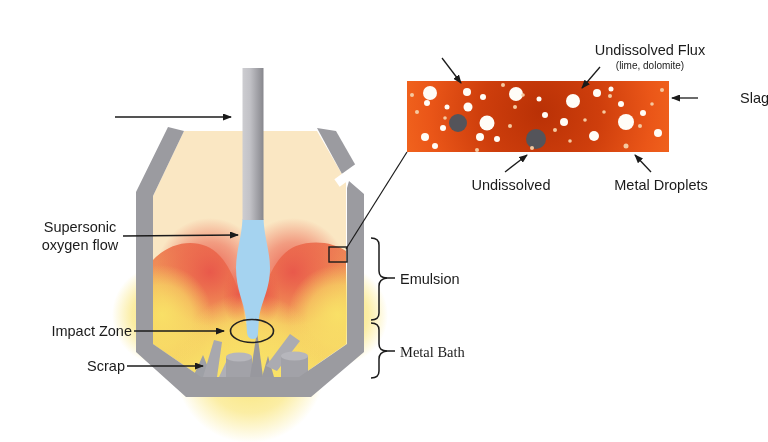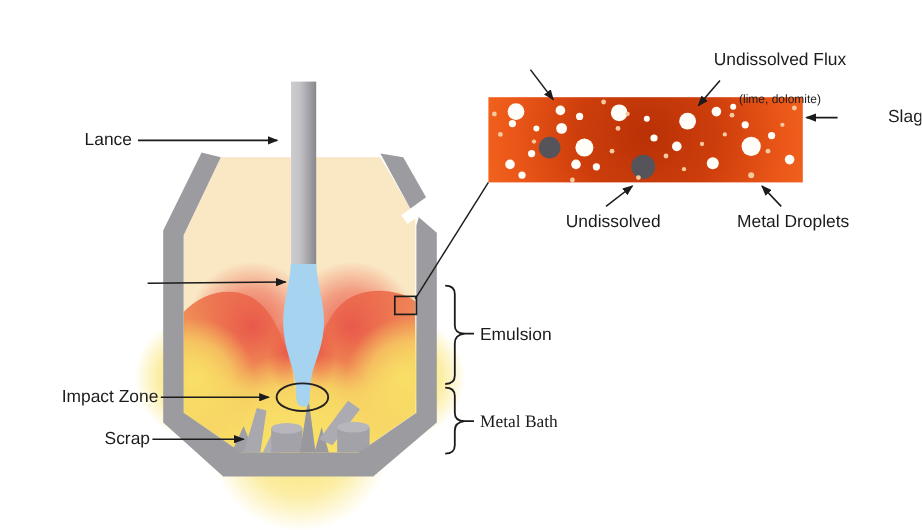--- a/index.html
+++ b/index.html
@@ -4,21 +4,21 @@
 <style>
   html,body{margin:0;padding:0;background:#fff;}
   #stage{
     position:relative;width:768px;height:442px;background:#ffffff;overflow:hidden;
     font-family:"Liberation Sans","DejaVu Sans",sans-serif;color:#1b1b1b;
   }
   #art{position:absolute;left:0;top:0;}
   .lbl{position:absolute;font-size:14.5px;line-height:18px;white-space:nowrap;}
   .lbl.center{text-align:center;white-space:normal;}
   .lbl.right{text-align:right;}
-  .sub{font-size:10px;line-height:12px;margin-top:18px;}
+  .sub{font-size:10px;line-height:12px;}
 </style>
 </head>
 <body>
 
 <div id="stage">
 
   <svg id="art" width="768" height="442" viewBox="0 0 768 442">
     <defs>
       <marker id="ah" markerUnits="userSpaceOnUse" markerWidth="9" markerHeight="7" refX="8" refY="3.5" orient="auto">
         <path d="M0,0 L9,3.5 L0,7 Z" fill="#1b1b1b"></path>
@@ -164,22 +164,25 @@
       <line x1="134" y1="331" x2="224" y2="331" marker-end="url(#ah)"></line>
       <line x1="127" y1="366" x2="203" y2="366" marker-end="url(#ah)"></line>
       <line x1="442" y1="58" x2="461" y2="83" marker-end="url(#ah)"></line>
       <line x1="600" y1="67" x2="582" y2="88" marker-end="url(#ah)"></line>
       <line x1="698" y1="98" x2="672" y2="98" marker-end="url(#ah)"></line>
       <line x1="505" y1="172" x2="527" y2="155" marker-end="url(#ah)"></line>
       <line x1="651" y1="172" x2="635" y2="155" marker-end="url(#ah)"></line>
     </g>
   </svg>
 
-  <div class="lbl right" style="left:28px;top:108px;width:82px;">Lance</div>
-
+
+  <div class="lbl center" style="left:28px;top:218px;width:104px;">
+    <div>Supersonic</div>
+    <div>oxygen flow</div>
+  </div>
 
   <div class="lbl right" style="left:28px;top:322px;width:104px;">Impact Zone</div>
 
   <div class="lbl right" style="left:28px;top:357px;width:97px;">Scrap</div>
 
   <div class="lbl" style="left:400px;top:270px;">Emulsion</div>
 
   <div class="lbl" style="left:400px;top:343px;font-family:Liberation Serif, serif;">Metal Bath</div>
 
 

